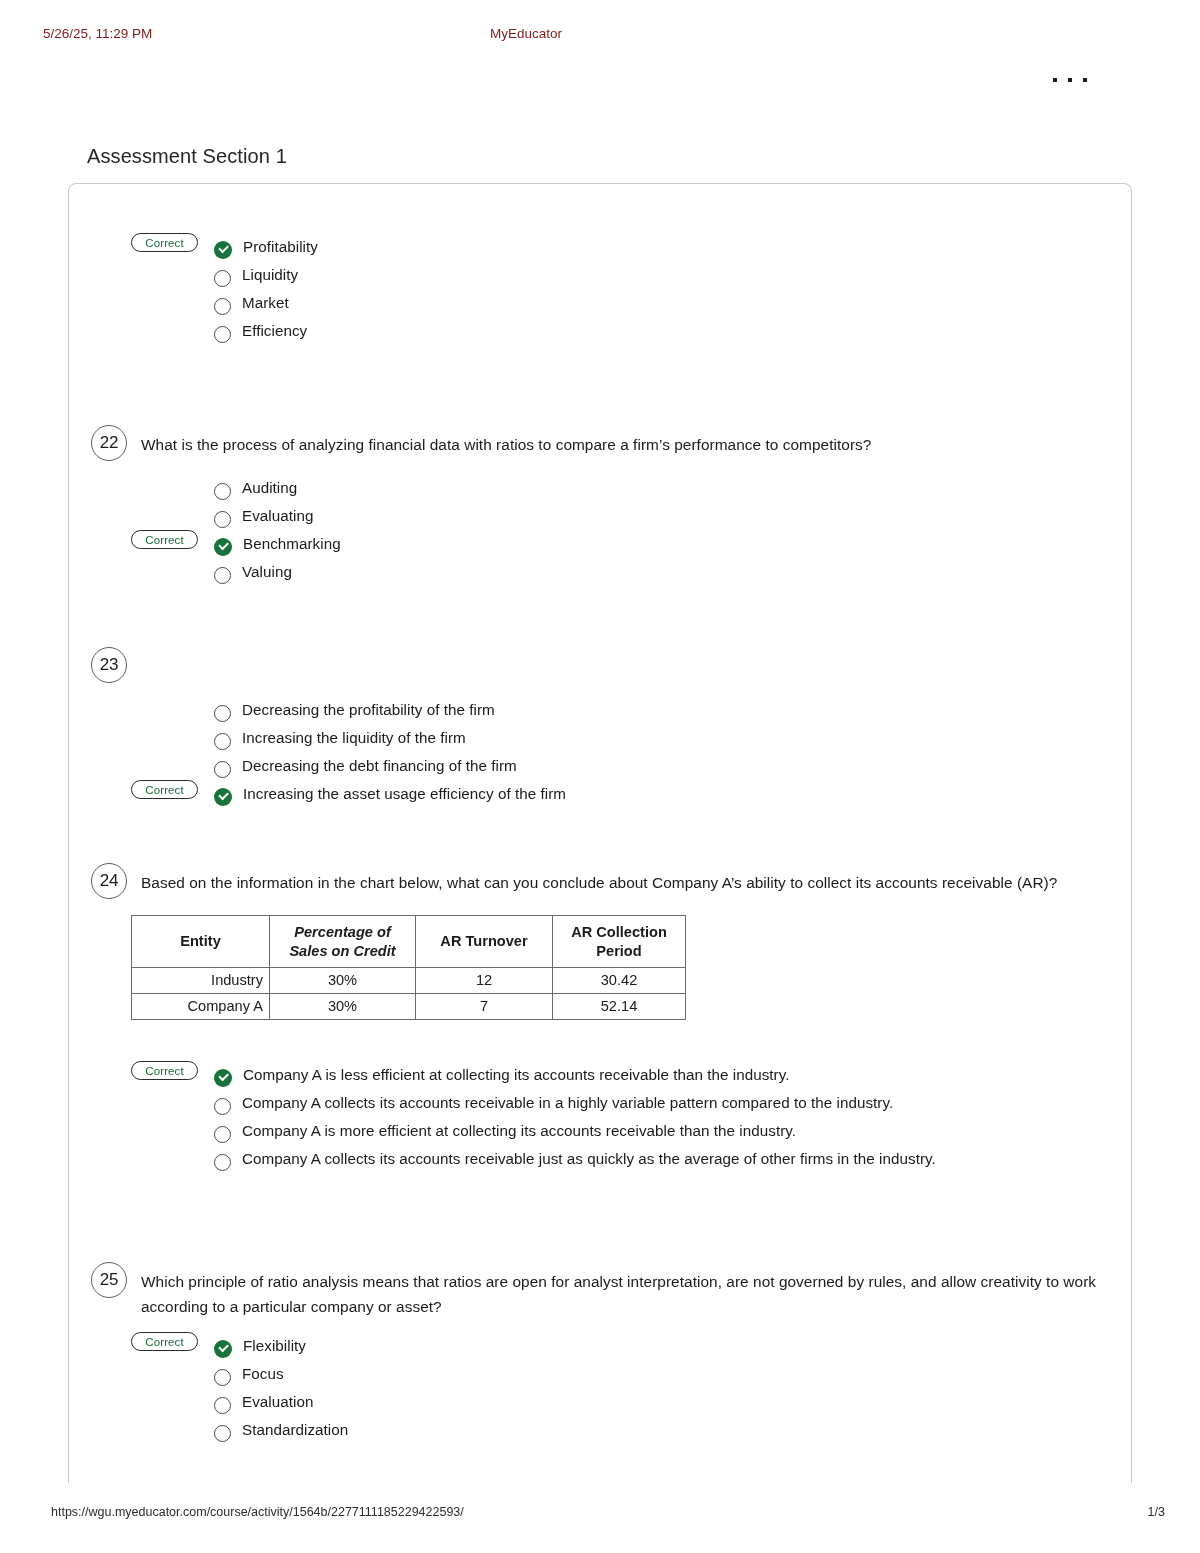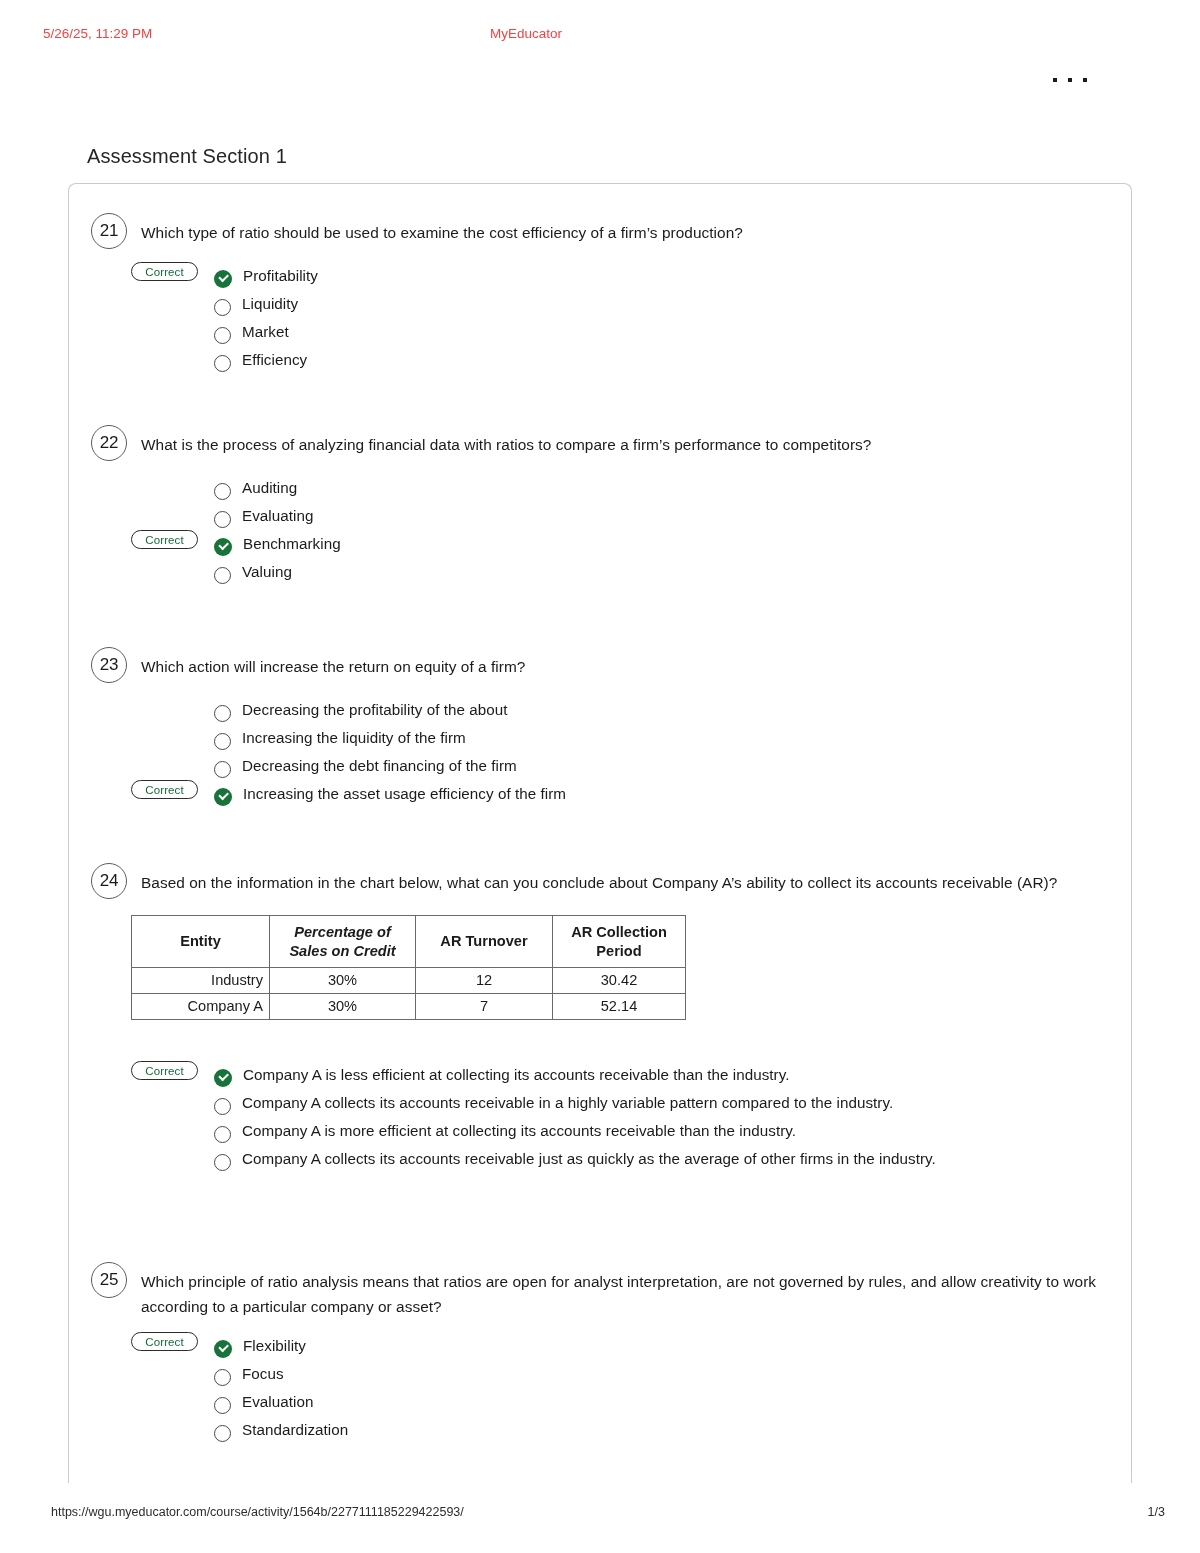--- a/index.html
+++ b/index.html
@@ -18,21 +18,21 @@
   }
 
   
   .print-header {
     position: absolute;
     top: 26px;
     left: 0;
     width: 1200px;
     height: 20px;
     font-size: 13.5px;
-    color: #ef4444;
+    color: #7f1d1d;
   }
   .print-header .ph-date {
     position: absolute;
     left: 43px;
     top: 0;
     white-space: nowrap;
   }
   .print-header .ph-title {
     position: absolute;
     left: 0;
@@ -259,24 +259,20 @@
   <i></i>
   <i></i>
   <i></i>
 </div>
 
 <div class="page-title">Assessment Section 1</div>
 
 <div class="assessment-card">
   <div id="questions-root">
       <div class="question" style="top: 36px;">
-        <div class="q-head">
-          <div class="q-number">21</div>
-          <div class="q-text">Which type of ratio should be used to examine the cost efficiency of a firm’s production?</div>
-        </div>
         <div class="options">
           <div class="option">
             <span class="badge">Correct</span>
             <span class="radio checked"></span>
             <span class="opt-label">Profitability</span>
           </div>
           <div class="option">
             <span class="radio"></span>
             <span class="opt-label">Liquidity</span>
           </div>
@@ -311,26 +307,25 @@
           </div>
           <div class="option">
             <span class="radio"></span>
             <span class="opt-label">Valuing</span>
           </div>
         </div>
       </div>
       <div class="question" style="top: 470px;">
         <div class="q-head">
           <div class="q-number">23</div>
-          <div class="q-text">Which action will increase the return on equity of a firm?</div>
         </div>
         <div class="options">
           <div class="option">
             <span class="radio"></span>
-            <span class="opt-label">Decreasing the profitability of the about</span>
+            <span class="opt-label">Decreasing the profitability of the firm</span>
           </div>
           <div class="option">
             <span class="radio"></span>
             <span class="opt-label">Increasing the liquidity of the firm</span>
           </div>
           <div class="option">
             <span class="radio"></span>
             <span class="opt-label">Decreasing the debt financing of the firm</span>
           </div>
           <div class="option">

